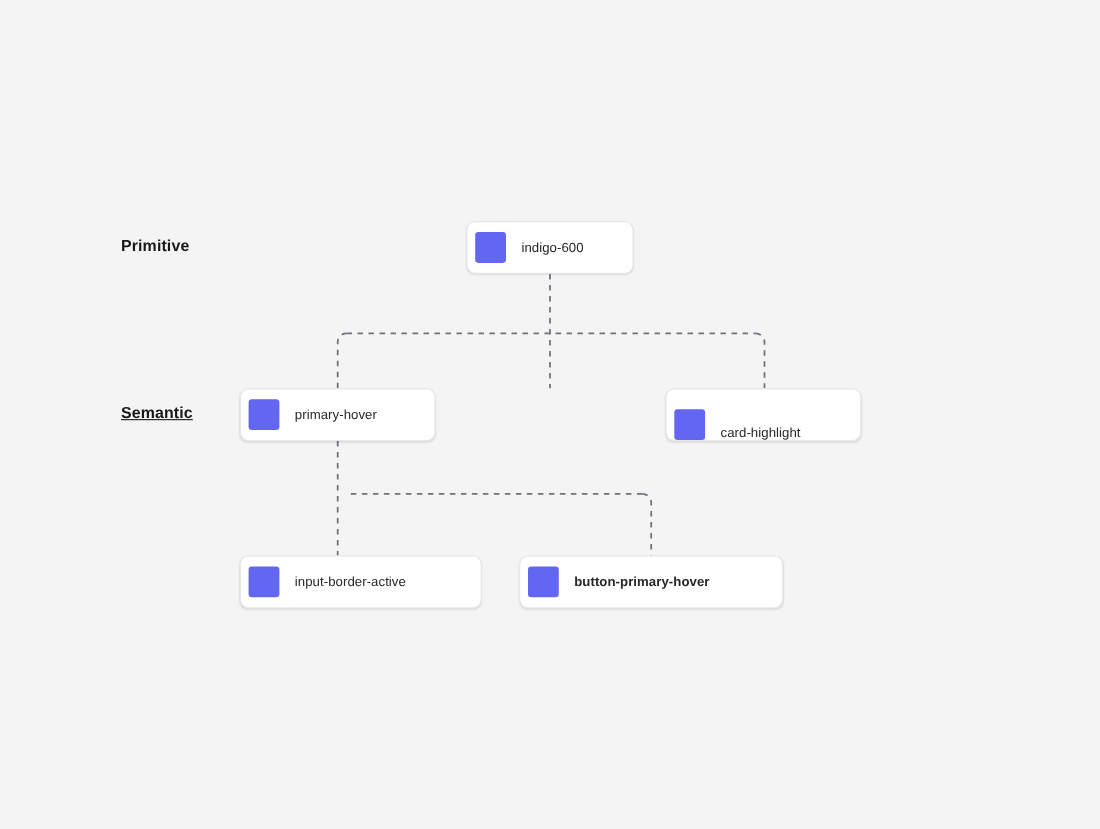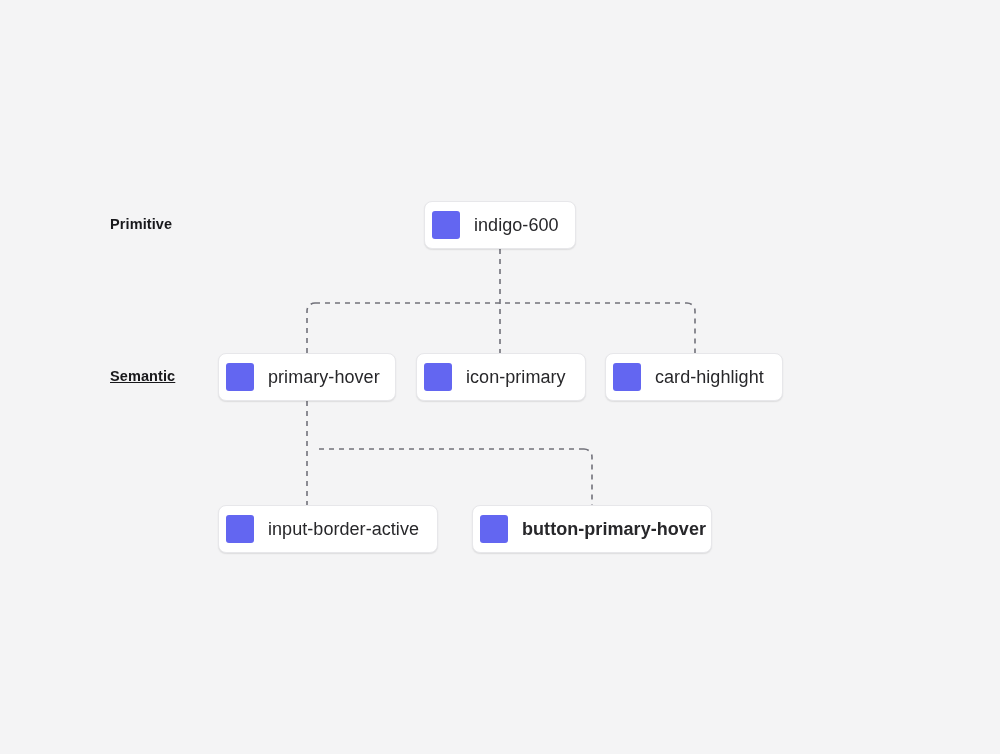--- a/index.html
+++ b/index.html
@@ -64,21 +64,21 @@
   }
 
   .swatch {
     width: 28px;
     height: 28px;
     border-radius: 3px;
     flex: 0 0 auto;
   }
 
   .token-name {
-    font-size: 18px;
+    font-size: 12px;
     color: #27272a;
     white-space: nowrap;
     margin-left: 14px;
     letter-spacing: 0.05px;
   }
 </style>
 </head>
 <body>
 
 <div id="canvas">
@@ -104,26 +104,22 @@
   <div class="token-card" style="left:424px; top:201px; width:152px;">
     <div class="swatch" style="background:#6366f1"></div>
     <div class="token-name">indigo-600</div>
   </div>
 
   <div class="token-card" style="left:218px; top:353px; width:178px;text-align:right;">
     <div class="swatch" style="background:#6366f1"></div>
     <div class="token-name">primary-hover</div>
   </div>
 
-  <div class="token-card" style="left:416px; top:353px; width:170px;">
-    <div class="swatch" style="background:#6366f1"></div>
-    <div class="token-name">icon-primary</div>
-  </div>
 
-  <div class="token-card" style="left:605px; top:353px; width:178px;">
+  <div class="token-card" style="left:605px; top:353px; width:178px;align-items:flex-end;">
     <div class="swatch" style="background:#6366f1"></div>
     <div class="token-name">card-highlight</div>
   </div>
 
   <div class="token-card" style="left:218px; top:505px; width:220px;">
     <div class="swatch" style="background:#6366f1"></div>
     <div class="token-name">input-border-active</div>
   </div>
 
   <div class="token-card" style="left:472px; top:505px; width:240px;font-weight:bold;">

